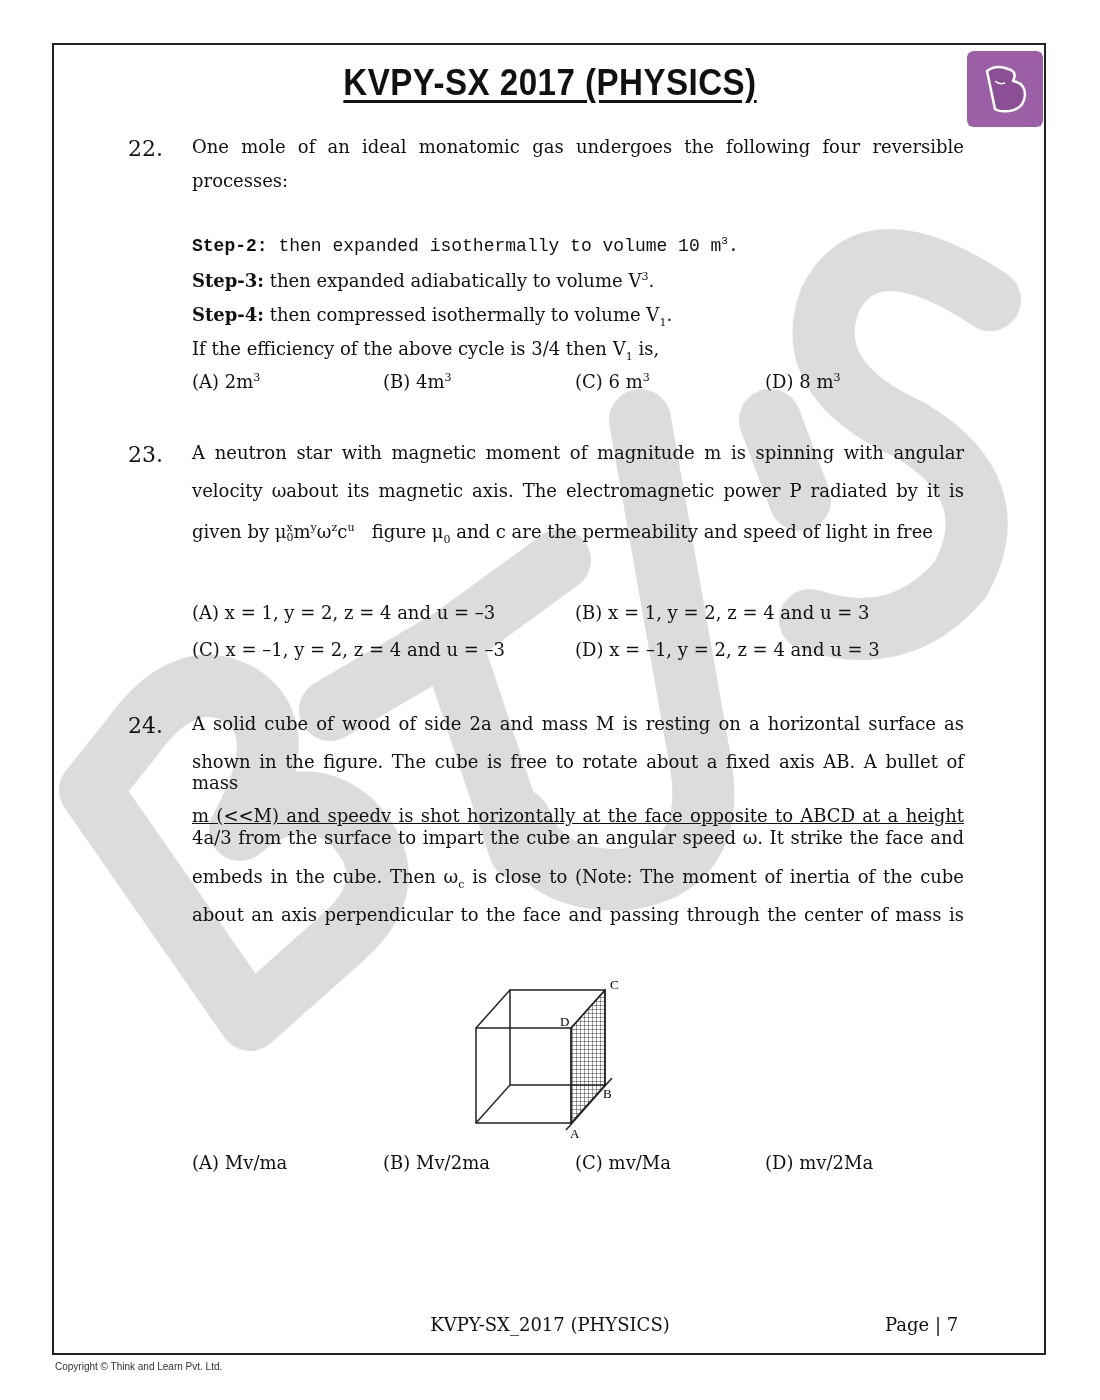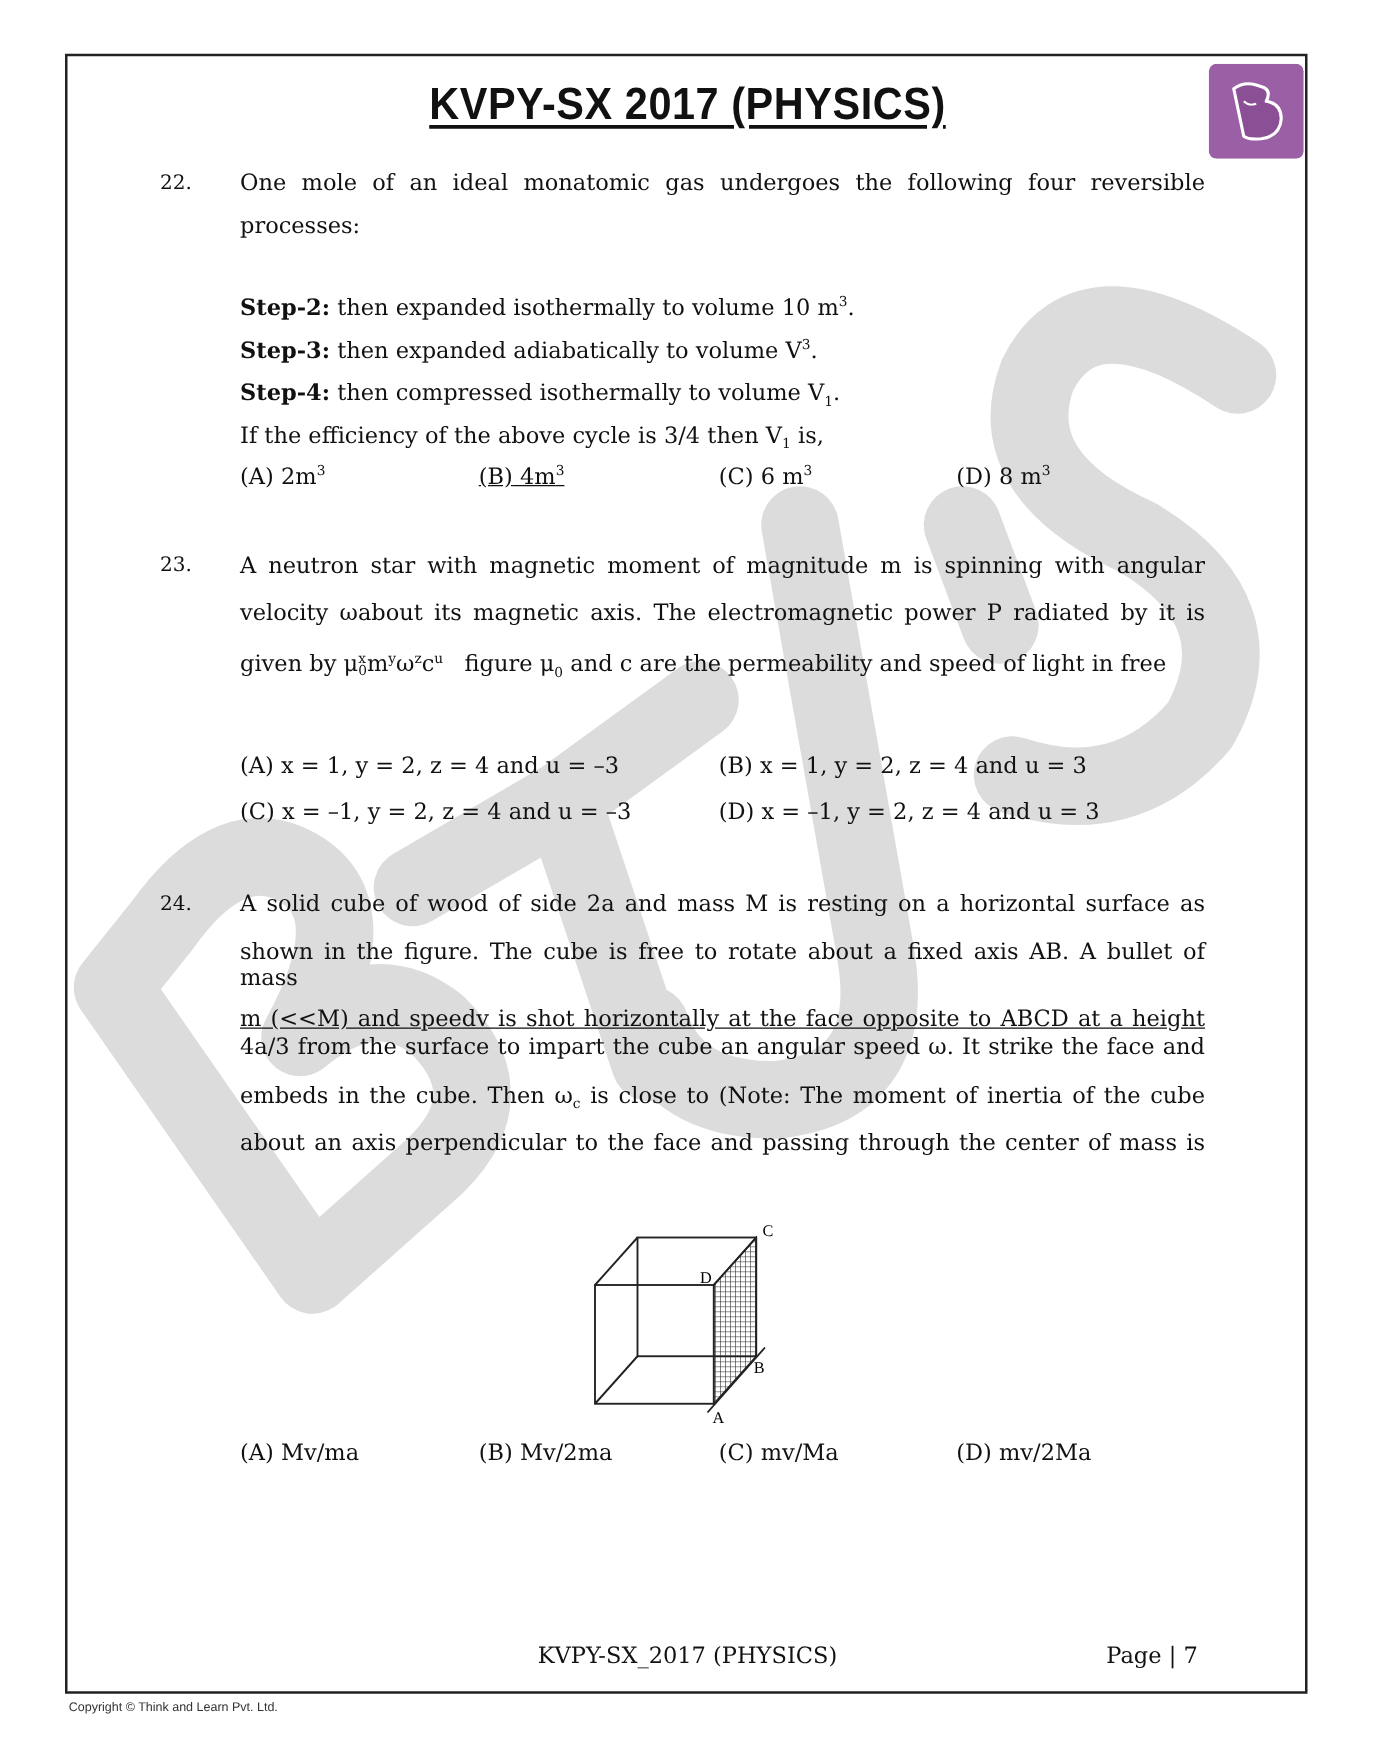--- a/index.html
+++ b/index.html
@@ -6,21 +6,21 @@
     body { width: 1100px; height: 1400px; position: relative; overflow: hidden;
            font-family: "DejaVu Serif", "Liberation Serif", serif; color: #111; }
     .page-frame { position: absolute; left: 52px; top: 43px; width: 994px; height: 1312px;
                   border: 2px solid #222; box-sizing: border-box; }
     .watermark { position: absolute; left: 0; top: 0; width: 1100px; height: 1400px; pointer-events: none; z-index: 0; }
     .content { position: absolute; left: 0; top: 0; width: 1100px; height: 1400px; z-index: 1; }
     .title { position: absolute; left: 0; width: 1100px; top: 62px; text-align: center;
              font-family: "Liberation Sans", sans-serif; font-weight: bold; font-size: 36px;
              text-decoration: underline; text-underline-offset: 5px; letter-spacing: 0.5px; transform: scaleX(0.92); }
     .logo { position: absolute; left: 967px; top: 51px; width: 76px; height: 76px; border-radius: 6px; }
-    .q-num { position: absolute; left: 128px; font-size: 16px; }
+    .q-num { position: absolute; left: 128px; font-size: 22px; }
     .line { position: absolute; left: 192px; width: 772px; font-size: 18px; white-space: nowrap; }
     .justify { text-align: justify; text-align-last: justify; white-space: normal; }
     .opt { position: absolute; font-size: 18px; white-space: nowrap; }
     sup, sub { font-size: 11px; line-height: 0; }
     .step-label { font-weight: bold; }
     .footer-center { position: absolute; left: 0; width: 1100px; top: 1314px; text-align: center; font-size: 18px; }
     .footer-page { position: absolute; left: 885px; top: 1314px; font-size: 18px; }
     .copyright { position: absolute; left: 55px; top: 1361px; font-family: "Liberation Sans", sans-serif; font-size: 10px; color: #333; }
     .figure { position: absolute; left: 460px; top: 965px; width: 180px; height: 180px; }
   </style>
@@ -50,40 +50,40 @@
   <svg class="logo" viewBox="0 0 76 76" xmlns="http://www.w3.org/2000/svg">
     <rect x="0" y="0" width="76" height="76" rx="6" fill="#9b5fa6"></rect>
     <path d="M20 20 Q28 14 38 17 L44 19 Q50 22 46 30 Q58 32 58 44 Q57 58 42 60 Q32 61 28 58 Z" fill="#8a4f95" stroke="#ffffff" stroke-width="2.5" stroke-linejoin="round"></path>
     <path d="M28 30 Q32 34 38 32" fill="none" stroke="#ffffff" stroke-width="1.5"></path>
   </svg>
 
   <div class="q-num" style="top:136px;">22.</div>
   <div class="line justify" style="top:136px;">One mole of an ideal monatomic gas undergoes the following four reversible</div>
   <div class="line" style="top:170px;">processes:</div>
 
-  <div class="line" style="top:236px;">
+  <div class="line" style="top:236px;font-family:Liberation Mono, monospace;">
     <span class="step-label">Step-2:</span>
     <span>then expanded isothermally to volume 10 m</span><sup>3</sup><span>.</span>
   </div>
   <div class="line" style="top:270px;">
     <span class="step-label">Step-3:</span>
     <span>then expanded adiabatically to volume V</span><sup>3</sup><span>.</span>
   </div>
   <div class="line" style="top:304px;">
     <span class="step-label">Step-4:</span>
     <span>then compressed isothermally to volume V</span><sub>1</sub><span>.</span>
   </div>
   <div class="line" style="top:338px;">
     <span>If the efficiency of the above cycle is 3/4 then V</span><sub>1</sub><span> is,</span>
   </div>
 
   <div class="opt" style="left:192px; top:371px;">
     <span>(A)</span> <span>2m</span><sup>3</sup>
   </div>
-  <div class="opt" style="left:383px; top:371px;text-decoration:underline;">
+  <div class="opt" style="left:383px; top:371px;">
     <span>(B)</span> <span>4m</span><sup>3</sup>
   </div>
   <div class="opt" style="left:575px; top:371px;">
     <span>(C)</span> <span>6 m</span><sup>3</sup>
   </div>
   <div class="opt" style="left:765px; top:371px;">
     <span>(D)</span> <span>8 m</span><sup>3</sup>
   </div>
 
   <div class="q-num" style="top:442px;">23.</div>

